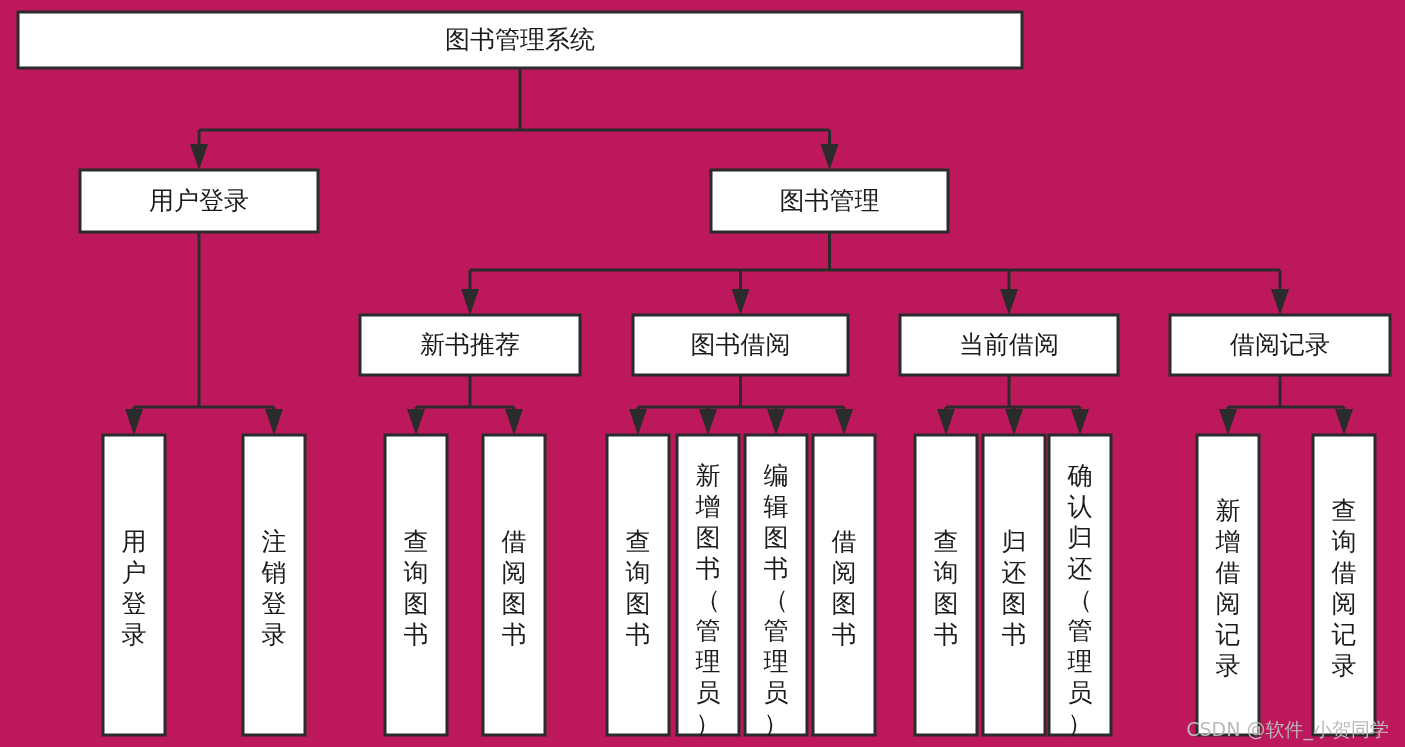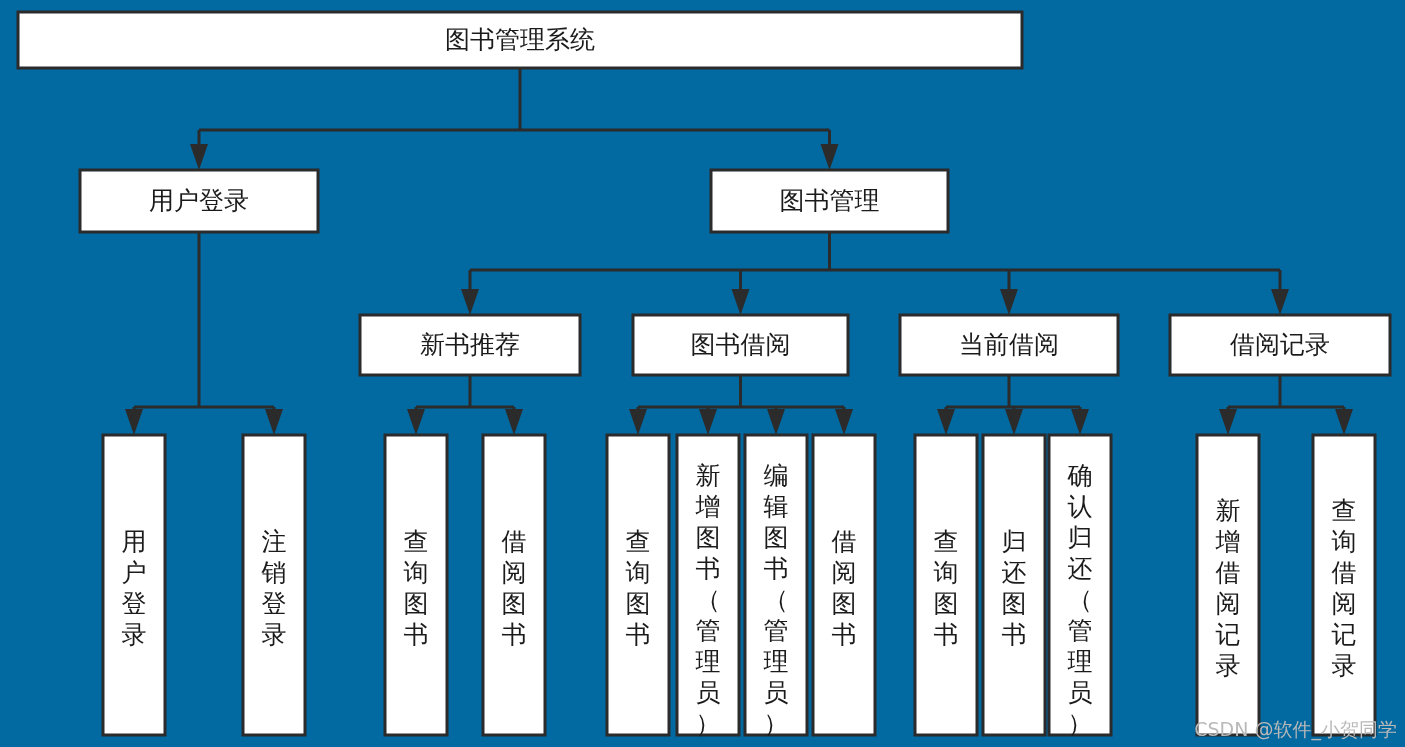--- a/index.html
+++ b/index.html
@@ -1,26 +1,26 @@
 <!DOCTYPE html>
 <html><head>
 <meta charset="utf-8">
 <style>
   html,body{margin:0;padding:0;background:#ffffff;}
   body{width:1405px;height:747px;overflow:hidden;
        font-family:"DejaVu Sans","Liberation Sans",sans-serif;}
-  #stage{position:relative;width:1405px;height:747px;background:#0369a1;}
+  #stage{position:relative;width:1405px;height:747px;background:#be185d;}
   svg#diagram{position:absolute;left:0;top:0;width:1405px;height:747px;display:block;}
   .node-rect{fill:#ffffff;stroke:#2b2b2b;stroke-width:3;}
   .link{stroke:#2b2b2b;stroke-width:3;fill:none;}
   .arrow-head{fill:#2b2b2b;stroke:none;}
   .node-label{fill:#1b1b1b;font-family:"DejaVu Sans","Liberation Sans",sans-serif;
               text-anchor:middle;dominant-baseline:middle;}
   .label-h{font-size:25px;}
-  .watermark{position:absolute;right:8px;bottom:4px;color:#b9b9b9;font-size:19px;
+  .watermark{position:absolute;right:16px;bottom:4px;color:#b9b9b9;font-size:19px;
              font-family:"DejaVu Sans","Liberation Sans",sans-serif;white-space:nowrap;
              pointer-events:none;}
 </style>
 </head>
 <body>
 
 <div id="stage">
   <svg id="diagram" viewBox="0 0 1405 747">
     <g id="links-layer">
         <g>

